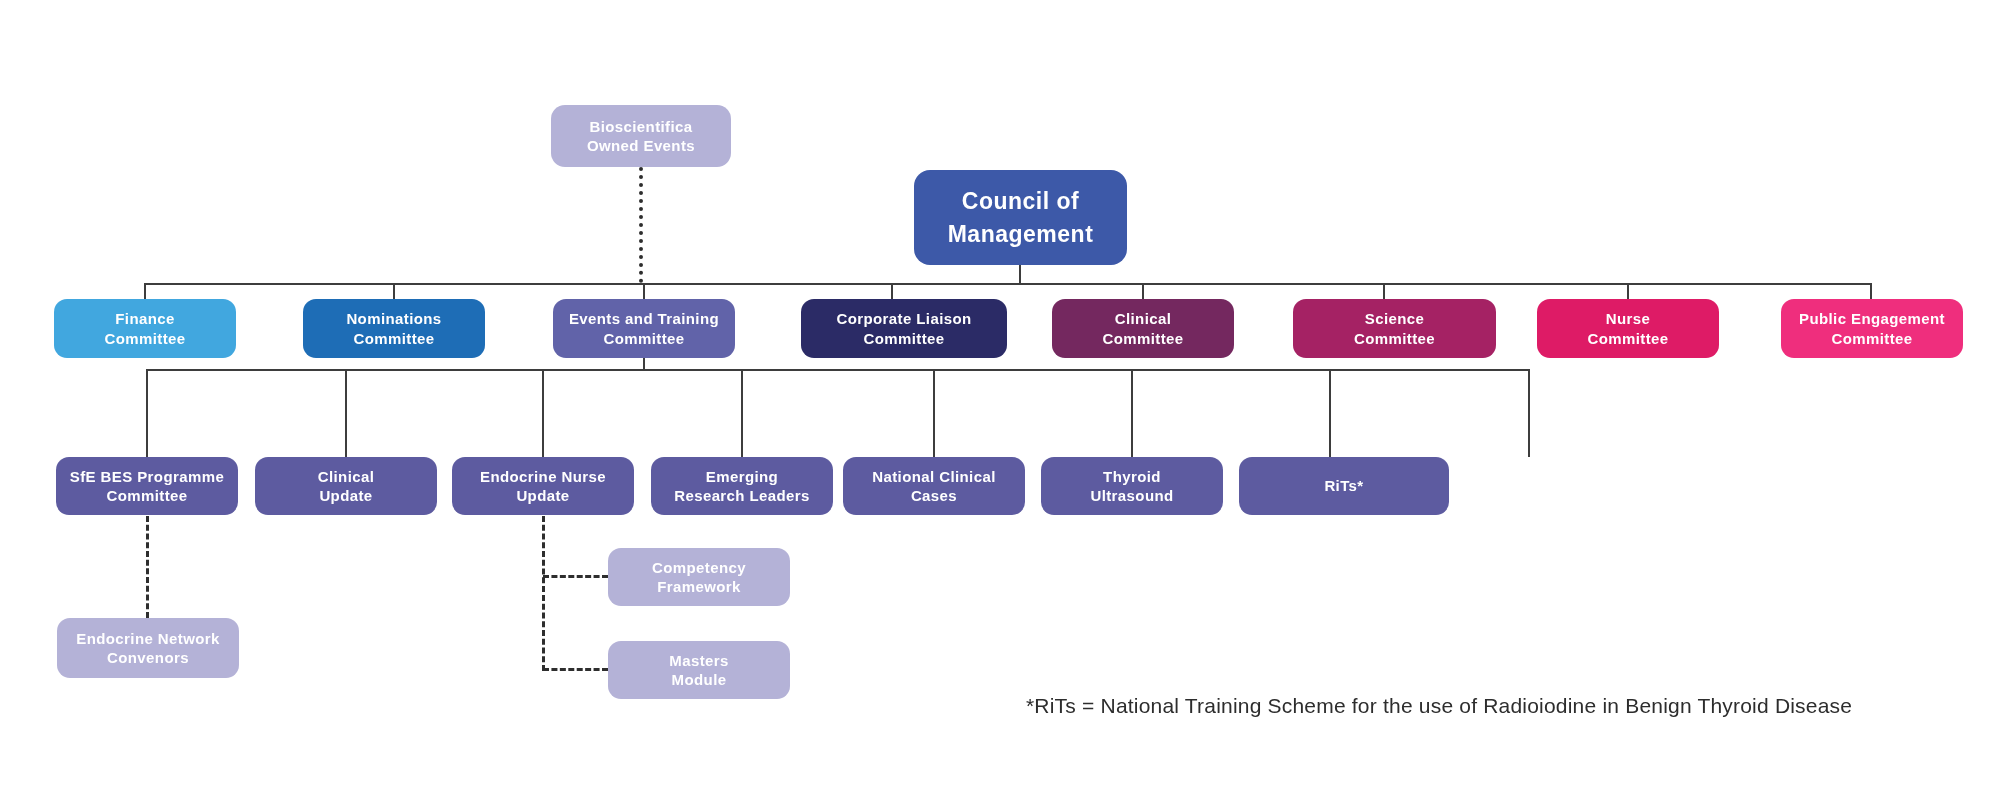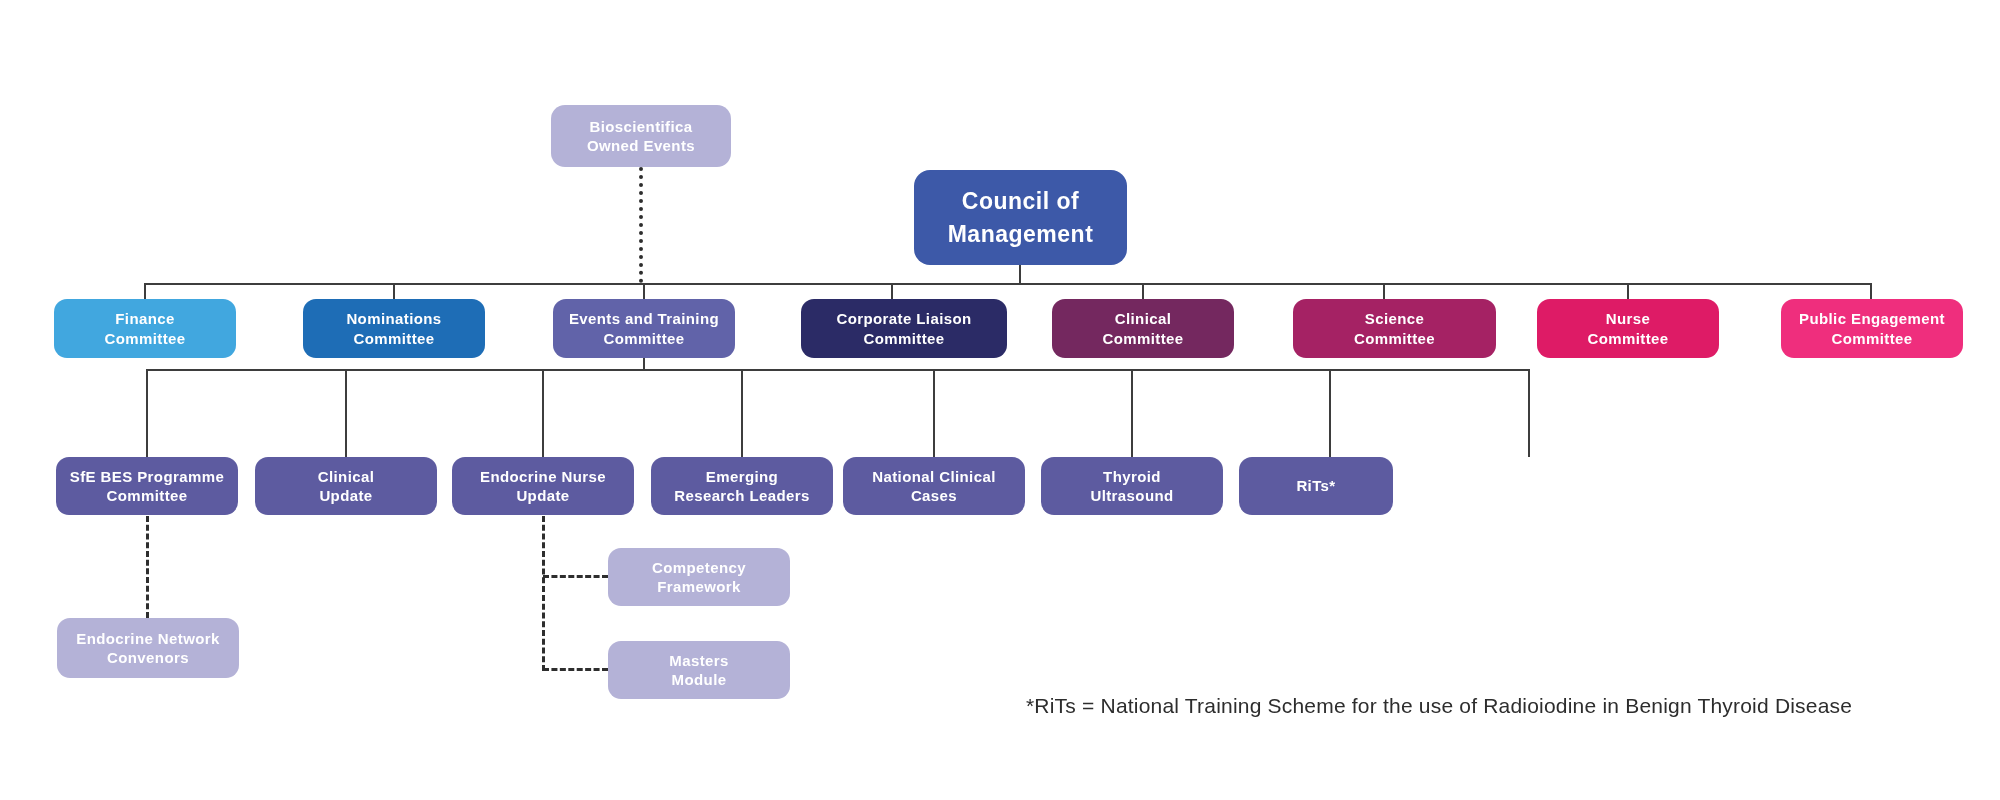--- a/index.html
+++ b/index.html
@@ -119,21 +119,21 @@
 Cases</span>
   </div>
   <div class="node" style="left: 651px; top: 457px; width: 182px; height: 58px; background-color: rgb(93, 91, 160);">
     <span class="lbl">Emerging
 Research Leaders</span>
   </div>
   <div class="node" style="left: 1041px; top: 457px; width: 182px; height: 58px; background-color: rgb(93, 91, 160);">
     <span class="lbl">Thyroid
 Ultrasound</span>
   </div>
-  <div class="node" style="left: 1239px; top: 457px; width: 154px; height: 58px; background-color: rgb(93, 91, 160);">
+  <div class="node" style="left: 1239px; top: 457px; width: 210px; height: 58px; background-color: rgb(93, 91, 160);">
     <span class="lbl">RiTs*</span>
   </div>
 
   <div class="node" style="left: 57px; top: 618px; width: 182px; height: 60px; background-color: rgb(180, 178, 215);">
     <span class="lbl">Endocrine Network
 Convenors</span>
   </div>
   <div class="node" style="left: 608px; top: 548px; width: 182px; height: 58px; background-color: rgb(180, 178, 215);">
     <span class="lbl">Competency
 Framework</span>

